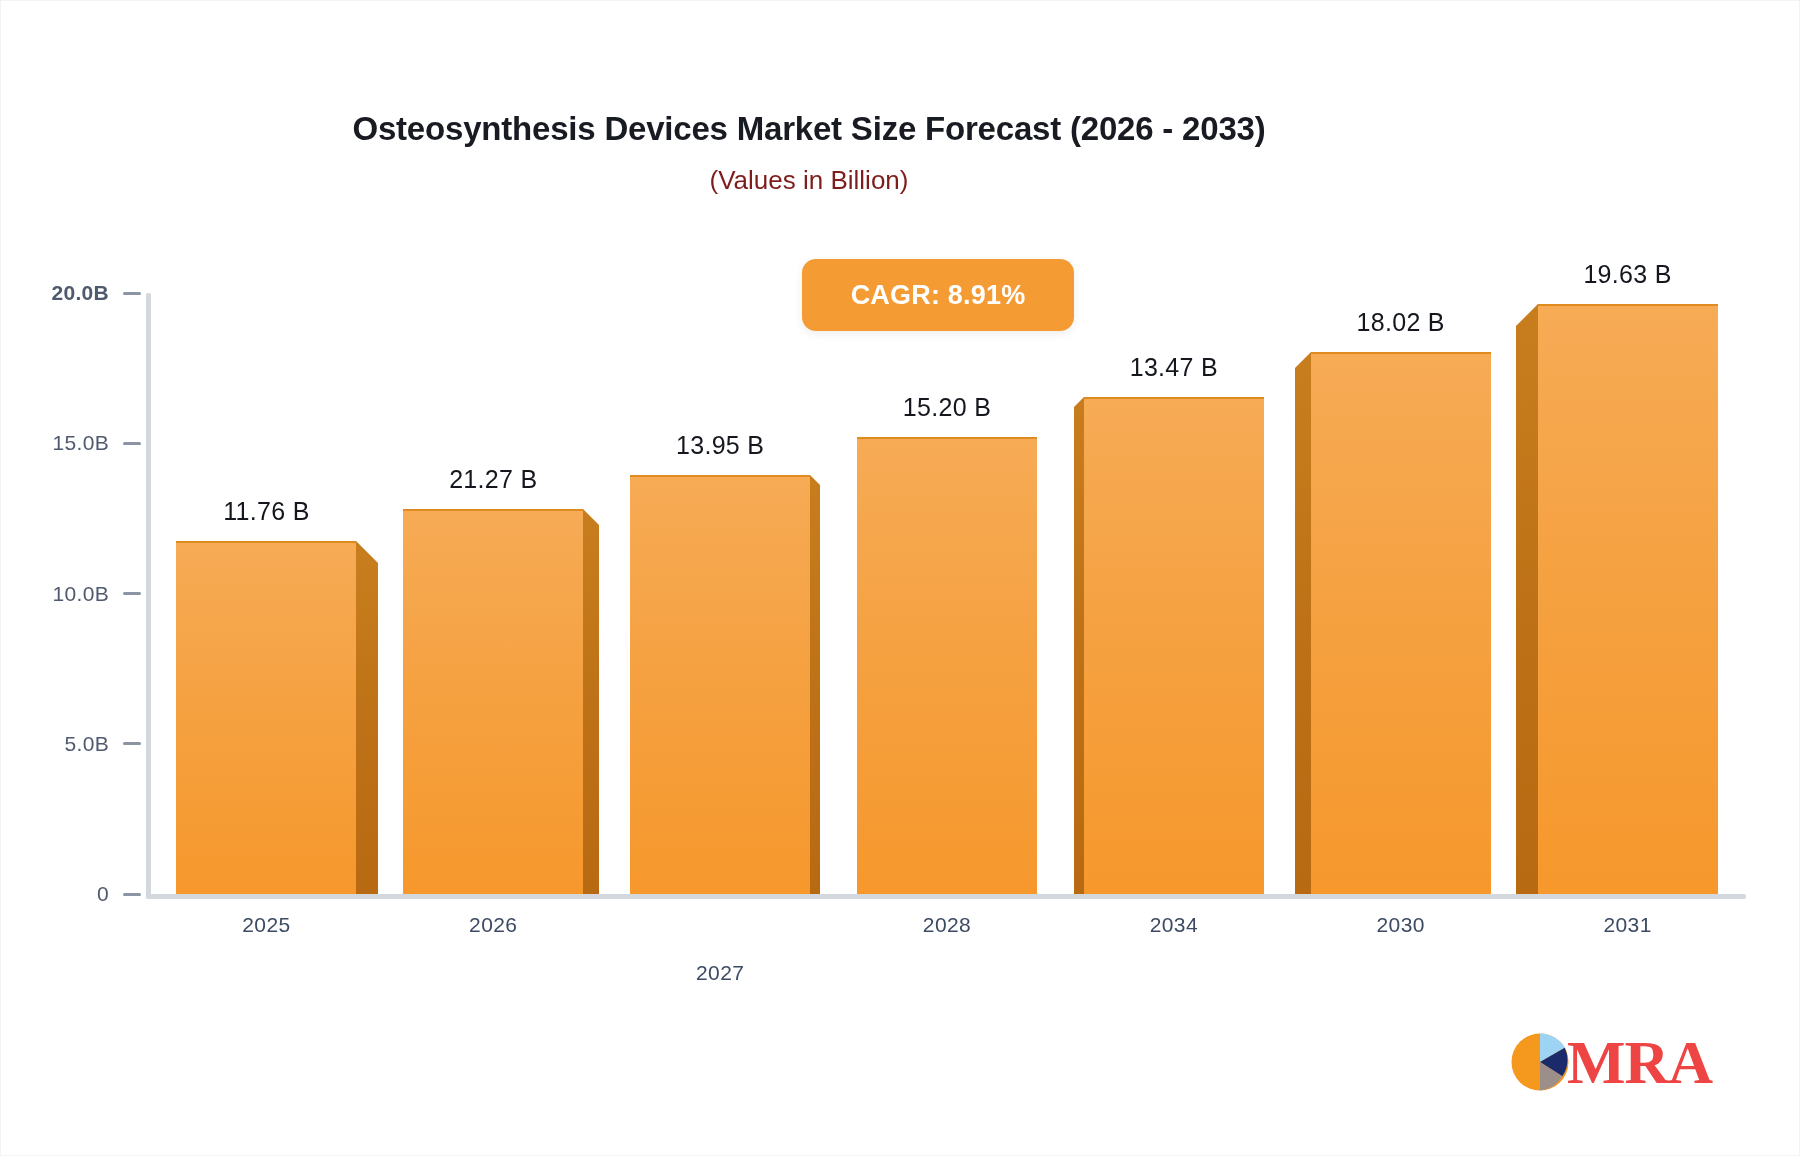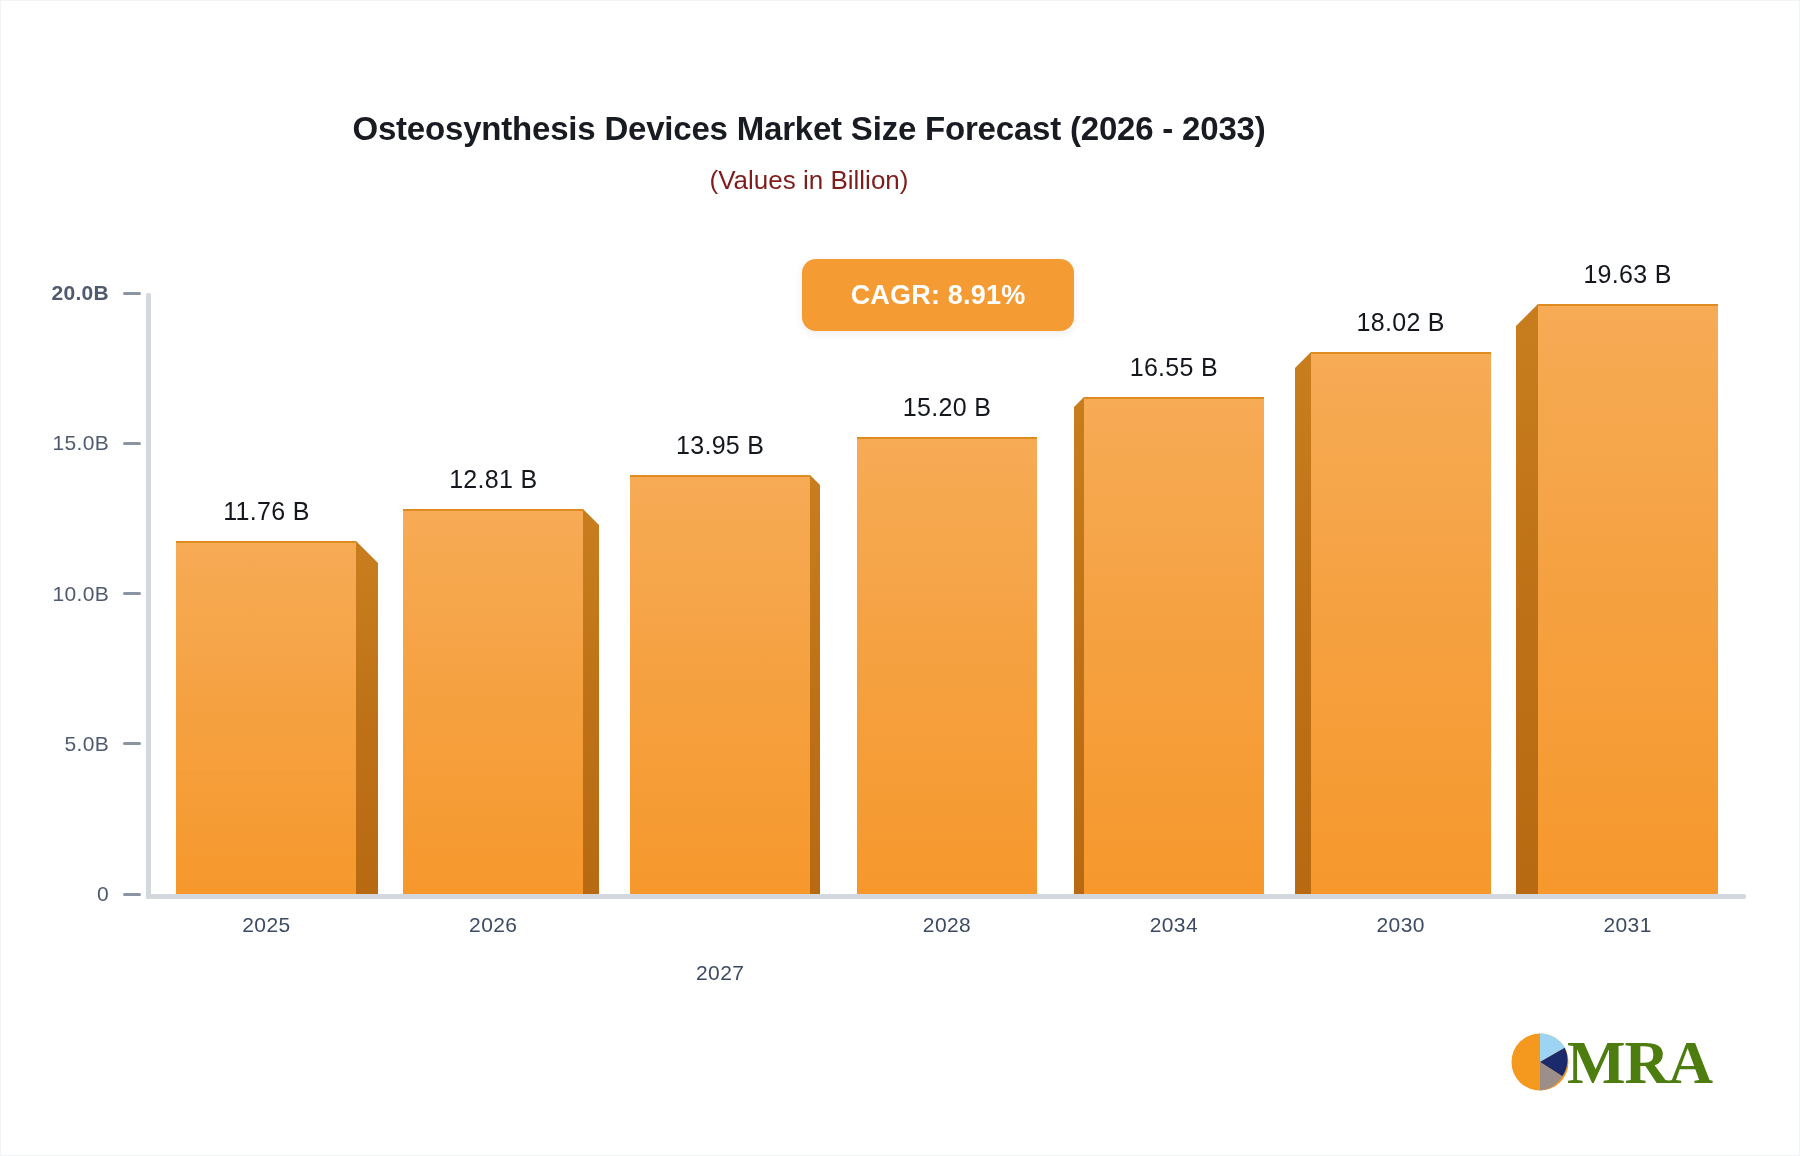--- a/index.html
+++ b/index.html
@@ -185,21 +185,21 @@
     top: 1030px;
     display: flex;
     align-items: center;
     gap: 2px;
   }
   .logo-mark { width: 62px; height: 62px; display: block; }
   .logo-text {
     font-family: "Liberation Serif", "DejaVu Serif", serif;
     font-size: 62px;
     font-weight: 700;
-    color: #4d7c0f;
+    color: #ef4444;
     letter-spacing: -1px;
     line-height: 1;
     margin-left: -6px;
   }
 </style>
 </head>
 <body>
 
 <div id="canvas">
 
@@ -242,37 +242,37 @@
           <div class="bar-side right" style="width: 22px; height: 331.388px; right: -22px;"></div>
           <div class="bar-bevel right" style="top: 0px; right: -22px; border-bottom: 22px solid rgb(199, 125, 29); border-right: 22px solid transparent;"></div>
           <div class="bar-face" style="height: 353.388px;"></div>
         </div>
         <div class="bar-label" style="left: 265.429px; top: 495.612px;">11.76 B</div>
         <div class="bar-group" style="left: 402.286px; top: 508.059px; width: 180px; height: 384.94px;">
           <div class="bar-side right" style="width: 16px; height: 368.94px; right: -16px;"></div>
           <div class="bar-bevel right" style="top: 0px; right: -16px; border-bottom: 16px solid rgb(199, 125, 29); border-right: 16px solid transparent;"></div>
           <div class="bar-face" style="height: 384.94px;"></div>
         </div>
-        <div class="bar-label" style="left: 492.286px; top: 464.059px;">12.81 B</div>
+        <div class="bar-label" style="left: 492.286px; top: 464.059px;">21.27 B</div>
         <div class="bar-group" style="left: 629.143px; top: 473.803px; width: 180px; height: 419.197px;">
           <div class="bar-side right" style="width: 10px; height: 409.197px; right: -10px;"></div>
           <div class="bar-bevel right" style="top: 0px; right: -10px; border-bottom: 10px solid rgb(199, 125, 29); border-right: 10px solid transparent;"></div>
           <div class="bar-face" style="height: 419.197px;"></div>
         </div>
         <div class="bar-label" style="left: 719.143px; top: 429.803px; text-align: center;">13.95 B</div>
         <div class="bar-group" style="left: 856px; top: 436.24px; width: 180px; height: 456.76px;">
           <div class="bar-face" style="height: 456.76px;"></div>
         </div>
         <div class="bar-label" style="left: 946px; top: 392.24px;">15.20 B</div>
         <div class="bar-group" style="left: 1082.86px; top: 395.672px; width: 180px; height: 497.327px;">
           <div class="bar-side left" style="width: 10px; height: 487.327px; left: -10px;"></div>
           <div class="bar-bevel left" style="top: 0px; left: -10px; border-bottom: 10px solid rgb(199, 125, 29); border-left: 10px solid transparent;"></div>
           <div class="bar-face" style="height: 497.327px;"></div>
         </div>
-        <div class="bar-label" style="left: 1172.86px; top: 351.672px;">16.55 B</div>
+        <div class="bar-label" style="left: 1172.86px; top: 351.672px;">13.47 B</div>
         <div class="bar-group" style="left: 1309.71px; top: 351.499px; width: 180px; height: 541.501px;">
           <div class="bar-side left" style="width: 16px; height: 525.501px; left: -16px;"></div>
           <div class="bar-bevel left" style="top: 0px; left: -16px; border-bottom: 16px solid rgb(199, 125, 29); border-left: 16px solid transparent;"></div>
           <div class="bar-face" style="height: 541.501px;"></div>
         </div>
         <div class="bar-label" style="left: 1399.71px; top: 307.499px;">18.02 B</div>
         <div class="bar-group" style="left: 1536.57px; top: 303.118px; width: 180px; height: 589.881px;">
           <div class="bar-side left" style="width: 22px; height: 567.881px; left: -22px;"></div>
           <div class="bar-bevel left" style="top: 0px; left: -22px; border-bottom: 22px solid rgb(199, 125, 29); border-left: 22px solid transparent;"></div>
           <div class="bar-face" style="height: 589.881px;"></div>

